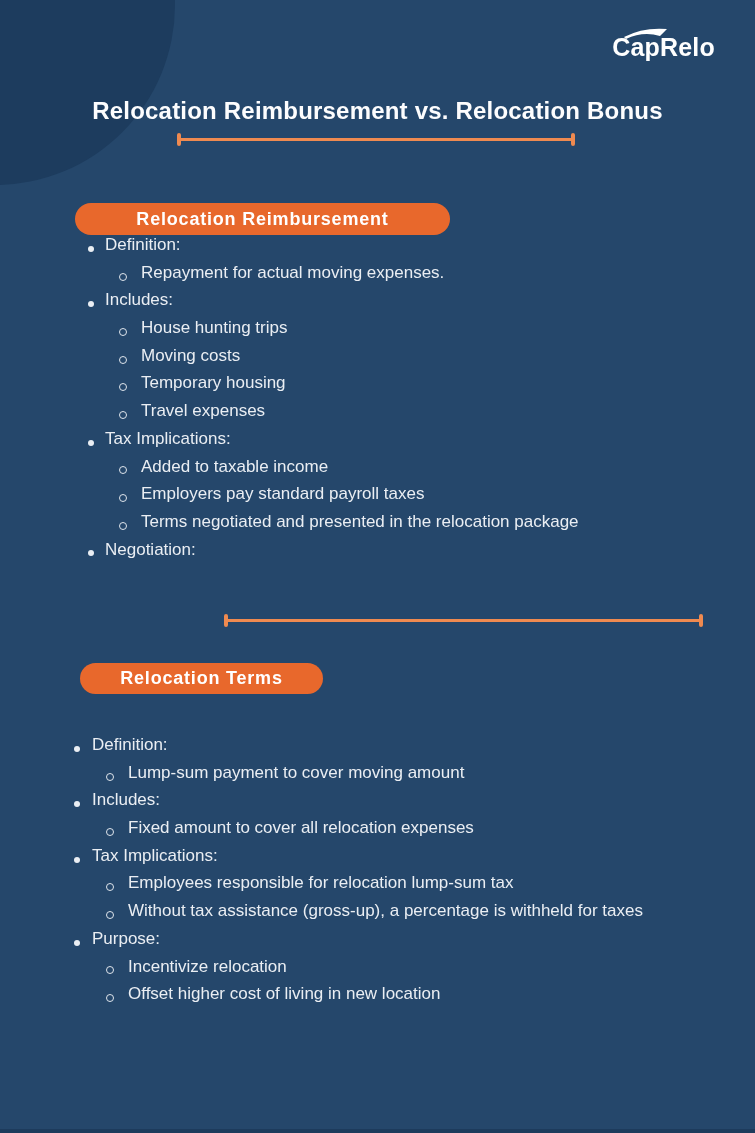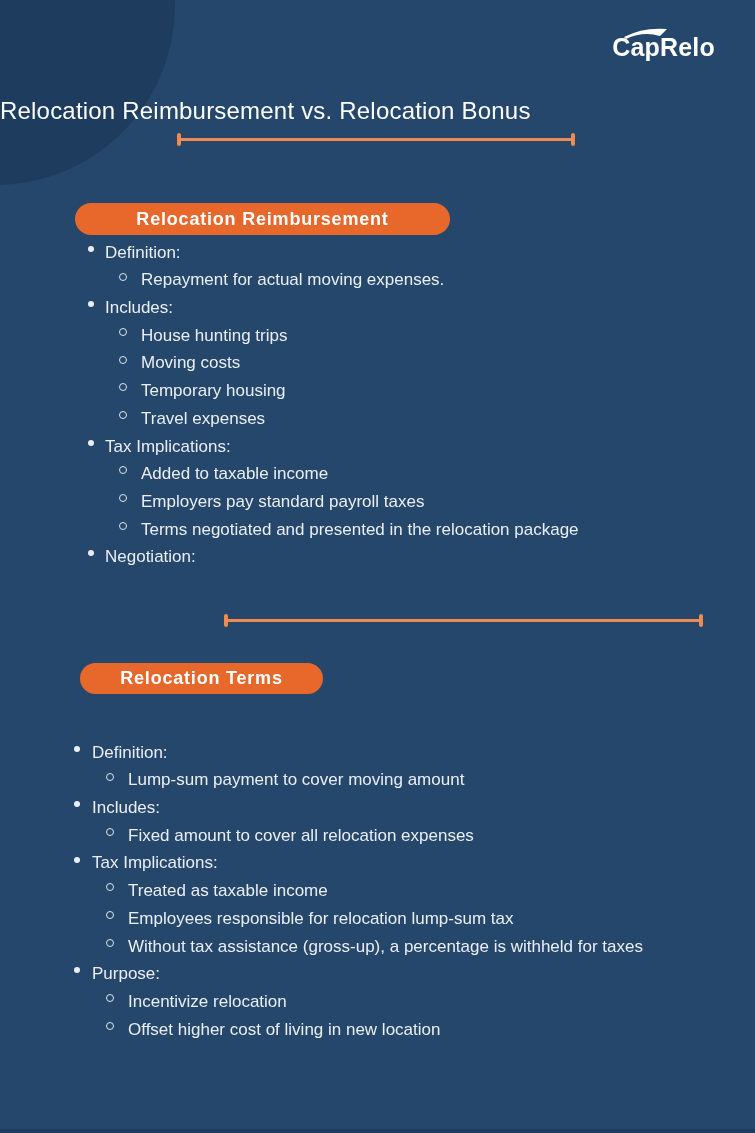--- a/index.html
+++ b/index.html
@@ -22,22 +22,22 @@
   .logo{
     position:absolute;top:33px;right:40px;
     color:#ffffff;font-size:25px;font-weight:700;
     letter-spacing:0.2px;
   }
   .logo .swoosh{
     position:absolute;top:-7px;left:11px;
   }
   .title{
     position:absolute;left:0;top:97px;width:100%;
-    margin:0;
-    color:#fdfdfe;font-size:24px;font-weight:400;letter-spacing:0.2px;
+    margin:0;text-align:center;
+    color:#fdfdfe;font-size:24px;font-weight:700;letter-spacing:0.2px;
   }
   .divider{
     position:absolute;display:flex;align-items:stretch;height:13px;
   }
   .divider .cap{
     width:4px;height:13px;background:var(--rule,#ef8a50);border-radius:2px;
   }
   .divider .line{
     flex:1;height:3px;margin:auto 0;background:var(--rule,#ef8a50);
   }
@@ -48,21 +48,21 @@
     background:var(--accent,#e8682c);color:#ffffff;
     font-weight:700;font-size:18px;letter-spacing:0.8px;
     border-radius:17px;
   }
   .b1{left:75px;top:203px;width:375px;height:32px;}
   .b2{left:80px;top:663px;width:243px;height:31px;}
   .list{position:absolute;left:0;width:755px;}
   .l1{top:235px;--x1:105px;--b1:88px;--x2:141px;--b2:119px;}
   .l2{top:735px;--x1:92px;--b1:74px;--x2:128px;--b2:106px;}
   .row{
-    position:relative;height:27.7px;display:flex;align-items:flex-end;
+    position:relative;height:27.7px;display:flex;align-items:flex-start;
     color:#eaeef3;font-size:17px;
   }
   .row.lvl1{padding-left:var(--x1);}
   .row.lvl2{padding-left:var(--x2);}
   .row .bullet{
     position:absolute;top:50%;transform:translateY(-50%);
     box-sizing:border-box;
   }
   .row.lvl1 .bullet{
     left:var(--b1);width:6px;height:6px;border-radius:50%;background:#eaeef3;
@@ -171,24 +171,20 @@
       <div class="row lvl2">
         <span class="bullet"></span>
         <span>Fixed amount to cover all relocation expenses</span>
       </div>
       <div class="row lvl1">
         <span class="bullet"></span>
         <span>Tax Implications:</span>
       </div>
       <div class="row lvl2">
         <span class="bullet"></span>
-        <span>Treated as taxable income</span>
-      </div>
-      <div class="row lvl2">
-        <span class="bullet"></span>
         <span>Employees responsible for relocation lump-sum tax</span>
       </div>
       <div class="row lvl2">
         <span class="bullet"></span>
         <span>Without tax assistance (gross-up), a percentage is withheld for taxes</span>
       </div>
       <div class="row lvl1">
         <span class="bullet"></span>
         <span>Purpose:</span>
       </div>

